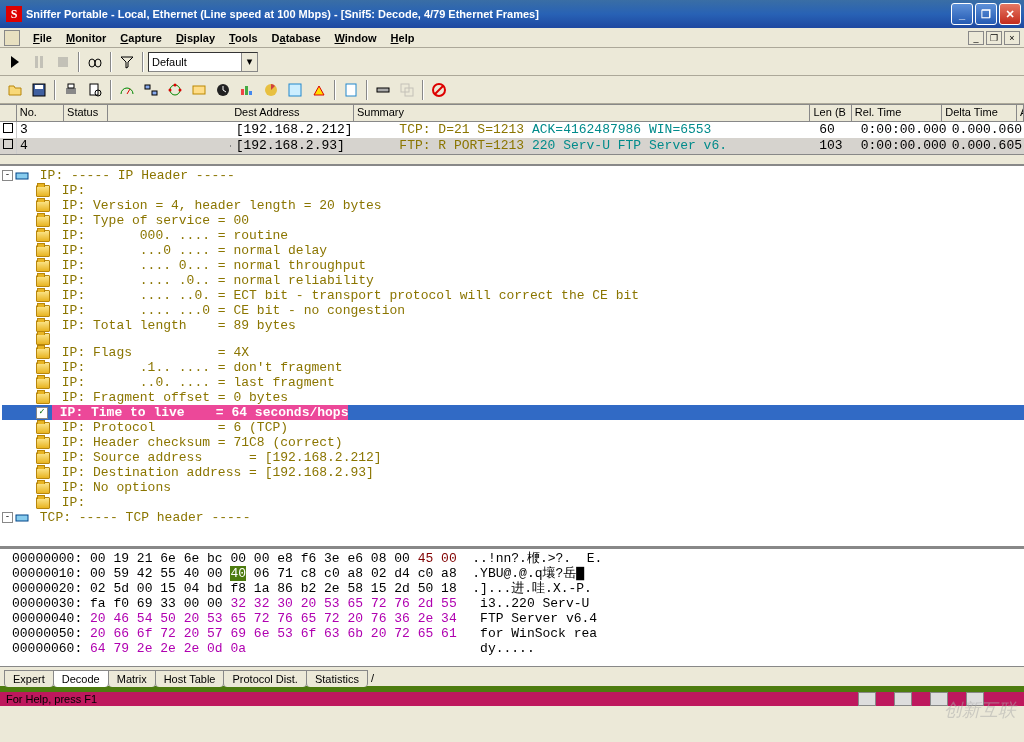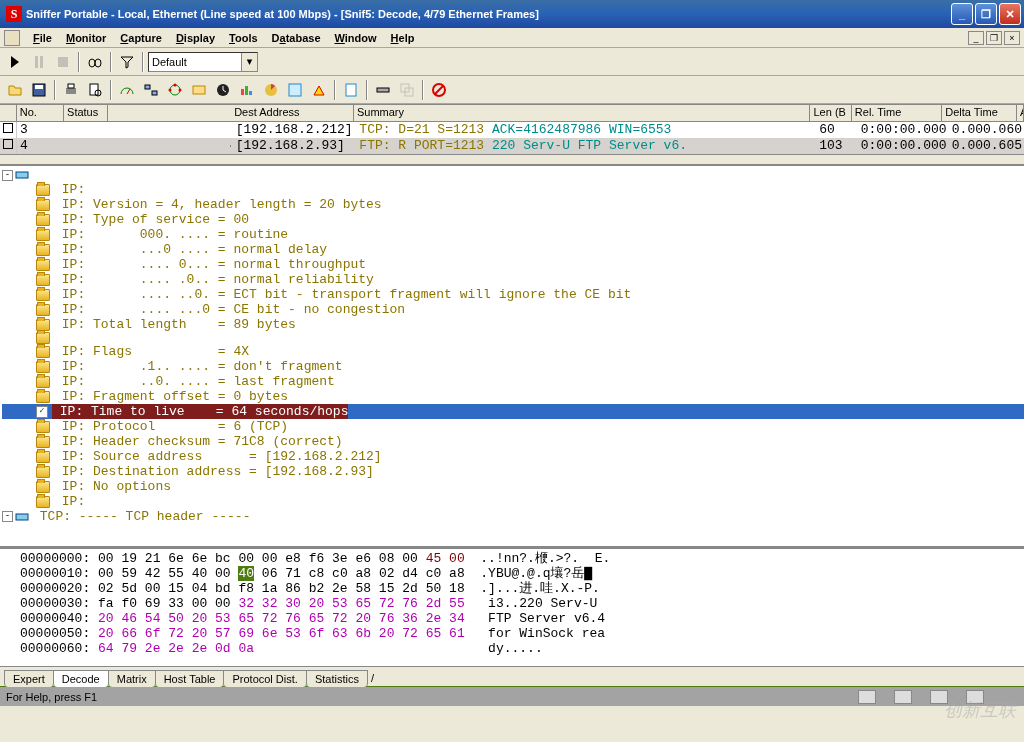--- a/index.html
+++ b/index.html
@@ -25,40 +25,40 @@
 
 .pkt-table { border-top:1px solid #888; background:#fff; }
 .pkt-head { display:flex; background:#ece9d8; height:17px; border-bottom:1px solid #888;}
 .pkt-head .col { border-right:1px solid #888; padding:1px 3px; font-size:11px; overflow:hidden; white-space:nowrap;}
 .pkt-rows { font-family:"Courier New",monospace; font-size:13px;}
 .pkt-row { display:flex; height:16px; white-space:nowrap;}
 .pkt-row .c {overflow:hidden; padding:0 3px;}
 .pkt-row .mark {width:17px;border-right:1px solid #ccc;}
 .pkt-scroll {height:10px;background:#ece9d8;border-top:1px solid #888;}
 .c-no{width:48px;} .c-st{width:45px;} .c-src{width:125px;margin-top:40px;} .c-dst{width:125px;} .c-sum{width:465px;} .c-len{width:42px;} .c-rel{width:92px;} .c-del{width:76px;}
-.sum-a{color:#8b7500;} .sum-b{color:#008b8b;}
+.sum-a{color:#8b7500;margin-left:40px;} .sum-b{color:#008b8b;}
 
 .decode { background:#fff; font-family:"Courier New",monospace; font-size:13px; height:382px; overflow:hidden; border-top:2px solid #888; padding:2px 0 0 2px; line-height:15px;}
 .tree-row { display:flex; align-items:center; white-space:pre; color:#8b7500;}
 .tree-row.sel { background:#316ac5; color:#fff;}
-.tree-row.sel .txt { background:#7f1d1d; color:#fff;}
+.tree-row.sel .txt { background:#ec4899; color:#fff;font-weight:bold;}
 .box { width:11px; height:11px; border:1px solid #888; display:inline-flex;align-items:center;justify-content:center; font-size:9px; background:#fff; color:#000; margin-right:2px;}
 .folder { width:14px; height:12px; display:inline-block; background:linear-gradient(to bottom,#fce68e,#e8b422); border:1px solid #b8860b; border-radius:1px; margin-right:4px; position:relative;}
 .folder::before{content:"";position:absolute;top:-3px;left:0;width:6px;height:3px;background:#e8b422;border:1px solid #b8860b;border-bottom:none;}
 .nic { width:14px;height:14px;display:inline-block;margin-right:3px;}
 .chk{width:12px;height:12px;border:1px solid #888;background:#fff;display:inline-flex;align-items:center;justify-content:center;margin-right:4px;font-size:9px;color:#060;}
 
-.hexpane { background:#fff; font-family:"Courier New",monospace; font-size:13px; height:120px; border-top:3px solid #888; padding:2px 20px; line-height:15px; white-space:pre; overflow:hidden;}
+.hexpane { background:#fff; font-family:"Courier New",monospace; font-size:13px; height:120px; border-top:3px solid #888; padding:2px 12px; line-height:15px; white-space:pre; overflow:hidden;}
 .hx-off{color:#000;} .hx-a{color:#000;} .hx-b{color:#800000;} .hx-c{color:#b000b0;} .hx-sel{background:#4d7c0f;color:#fff;}
 
 .tabs { height:20px; background:#ece9d8; display:flex; align-items:flex-end; padding-left:4px; border-top:1px solid #888;}
 .tab { padding:2px 8px; border:1px solid #888; border-bottom:none; background:#ece9d8; margin-right:-1px; font-size:11px; border-radius:0 0 4px 4px; transform:translateY(1px);}
 .tab.active{background:#fff;font-weight:normal;}
 
-.status { height:20px; background:#a3a3a3; border-top:1px solid #4d7c0f; display:flex; align-items:center; padding-left:6px; font-size:11px;}
+.status { height:20px; background:#be185d; border-top:6px solid #4d7c0f; display:flex; align-items:center; padding-left:6px; font-size:11px;}
 .status-icons{margin-left:auto;display:flex;gap:18px;padding-right:40px;}
 .s-ic{width:18px;height:14px;border:1px solid #888;background:#ddd;}
 .watermark{position:absolute;right:8px;bottom:20px;font-size:18px;color:#aaa;font-style:italic;opacity:.5;}
 </style>
 </head>
 <body>
 
 <div class="titlebar">
   <div class="app-icon">S</div>
   <span>Sniffer Portable - Local, Ethernet (Line speed at 100 Mbps) - [Snif5: Decode, 4/79 Ethernet Frames]</span>
@@ -265,29 +265,29 @@
         <div class="c c-rel">0:00:00.000</div>
         <div class="c c-del">0.000.605</div>
       </div>
     </div>
   <div class="pkt-scroll"></div>
 </div>
 
 <div class="decode" id="decode">
     <div class="tree-row"><span class="box">-</span><span class="nic"><svg viewBox="0 0 14 14">
           <rect x="1" y="4" width="12" height="6" fill="#8ce" stroke="#048"></rect>
-        </svg></span></div>
+        </svg></span><span class="txt"> IP: ----- IP Header -----</span></div>
     <div class="tree-row"><span style="display:inline-block;width:34px"></span><span class="folder"></span><span class="txt"> IP:</span></div>
     <div class="tree-row"><span style="display:inline-block;width:34px"></span><span class="folder"></span><span class="txt"> IP: Version = 4, header length = 20 bytes</span></div>
     <div class="tree-row"><span style="display:inline-block;width:34px"></span><span class="folder"></span><span class="txt"> IP: Type of service = 00</span></div>
     <div class="tree-row"><span style="display:inline-block;width:34px"></span><span class="folder"></span><span class="txt"> IP:       000. .... = routine</span></div>
     <div class="tree-row"><span style="display:inline-block;width:34px"></span><span class="folder"></span><span class="txt"> IP:       ...0 .... = normal delay</span></div>
     <div class="tree-row"><span style="display:inline-block;width:34px"></span><span class="folder"></span><span class="txt"> IP:       .... 0... = normal throughput</span></div>
     <div class="tree-row"><span style="display:inline-block;width:34px"></span><span class="folder"></span><span class="txt"> IP:       .... .0.. = normal reliability</span></div>
-    <div class="tree-row"><span style="display:inline-block;width:34px"></span><span class="folder"></span><span class="txt"> IP:       .... ..0. = ECT bit - transport fragment will ignore the CE bit</span></div>
+    <div class="tree-row"><span style="display:inline-block;width:34px"></span><span class="folder"></span><span class="txt"> IP:       .... ..0. = ECT bit - transport protocol will correct the CE bit</span></div>
     <div class="tree-row"><span style="display:inline-block;width:34px"></span><span class="folder"></span><span class="txt"> IP:       .... ...0 = CE bit - no congestion</span></div>
     <div class="tree-row"><span style="display:inline-block;width:34px"></span><span class="folder"></span><span class="txt"> IP: Total length    = 89 bytes</span></div>
     <div class="tree-row"><span style="display:inline-block;width:34px"></span><span class="folder"></span></div>
     <div class="tree-row"><span style="display:inline-block;width:34px"></span><span class="folder"></span><span class="txt"> IP: Flags           = 4X</span></div>
     <div class="tree-row"><span style="display:inline-block;width:34px"></span><span class="folder"></span><span class="txt"> IP:       .1.. .... = don't fragment</span></div>
     <div class="tree-row"><span style="display:inline-block;width:34px"></span><span class="folder"></span><span class="txt"> IP:       ..0. .... = last fragment</span></div>
     <div class="tree-row"><span style="display:inline-block;width:34px"></span><span class="folder"></span><span class="txt"> IP: Fragment offset = 0 bytes</span></div>
     <div class="tree-row sel"><span style="display:inline-block;width:34px"></span><span class="chk">✓</span><span class="txt"> IP: Time to live    = 64 seconds/hops</span></div>
     <div class="tree-row"><span style="display:inline-block;width:34px"></span><span class="folder"></span><span class="txt"> IP: Protocol        = 6 (TCP)</span></div>
     <div class="tree-row"><span style="display:inline-block;width:34px"></span><span class="folder"></span><span class="txt"> IP: Header checksum = 71C8 (correct)</span></div>

